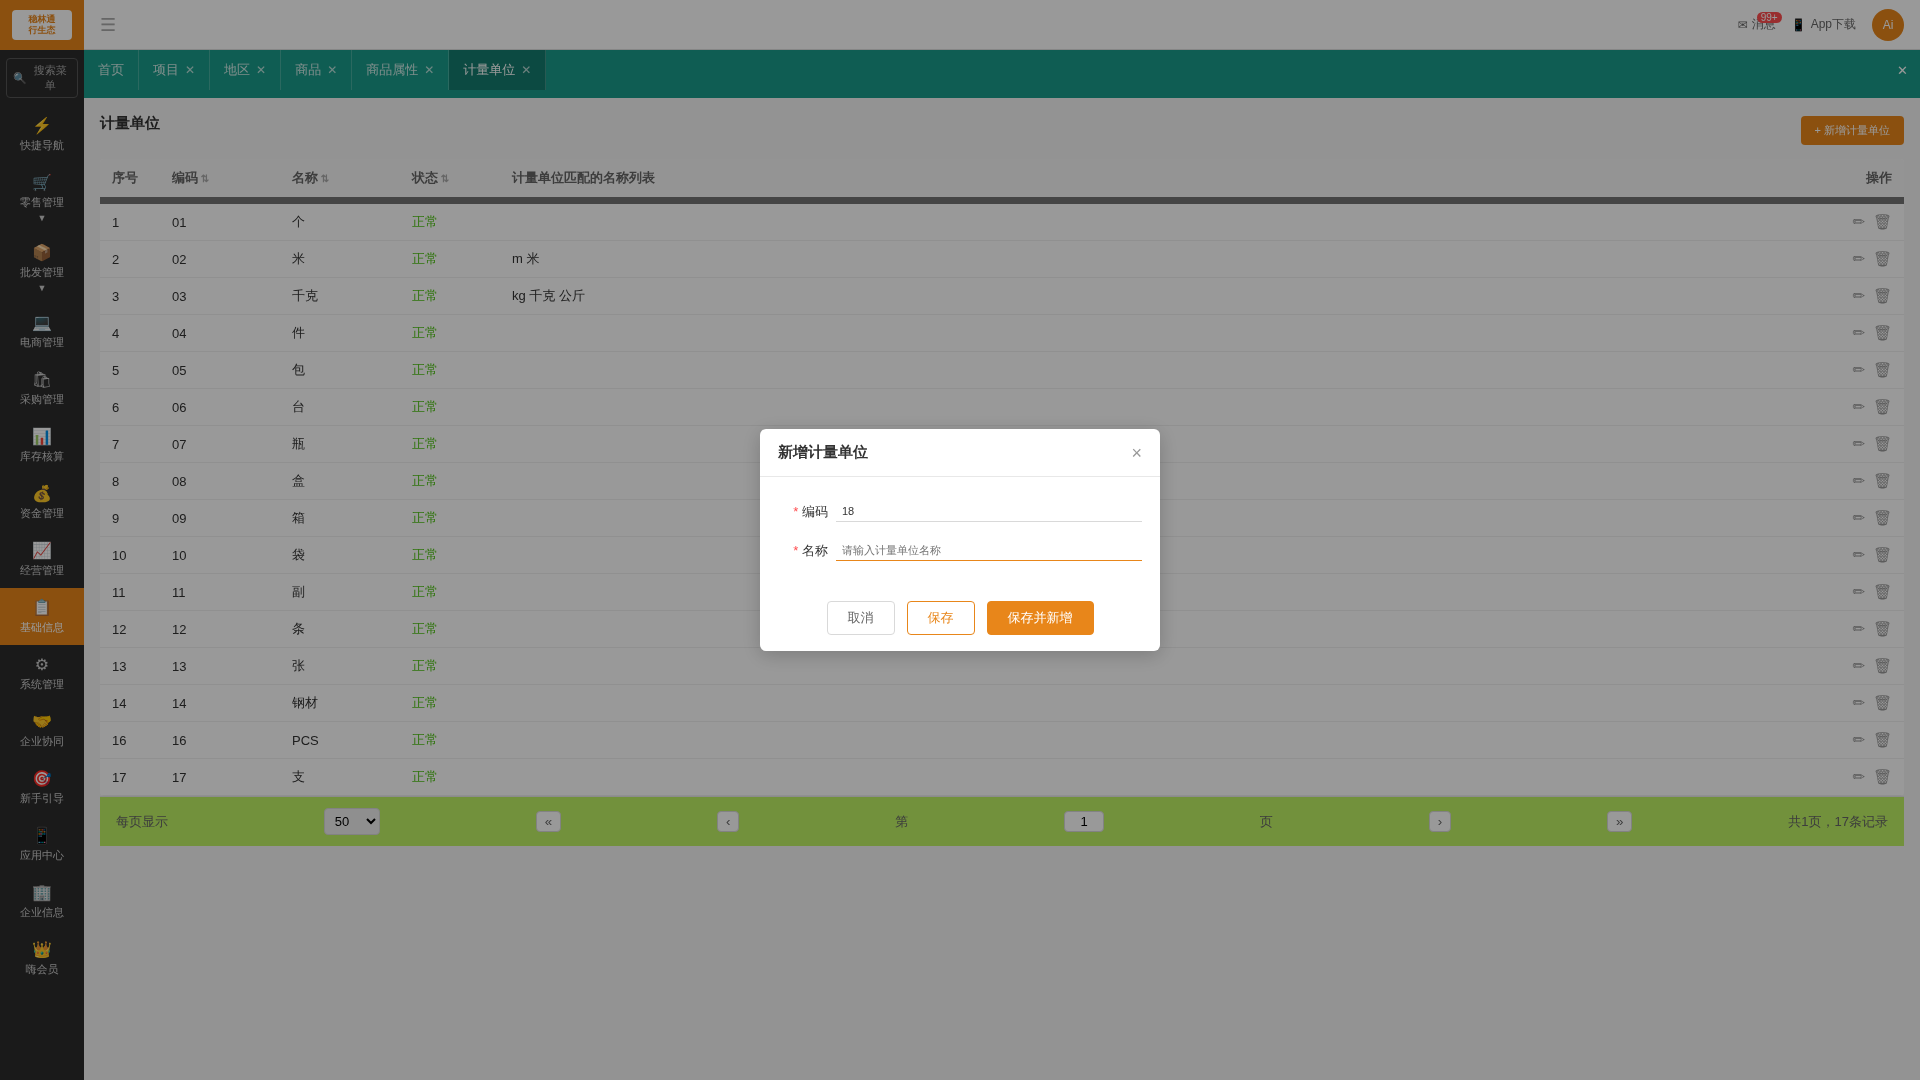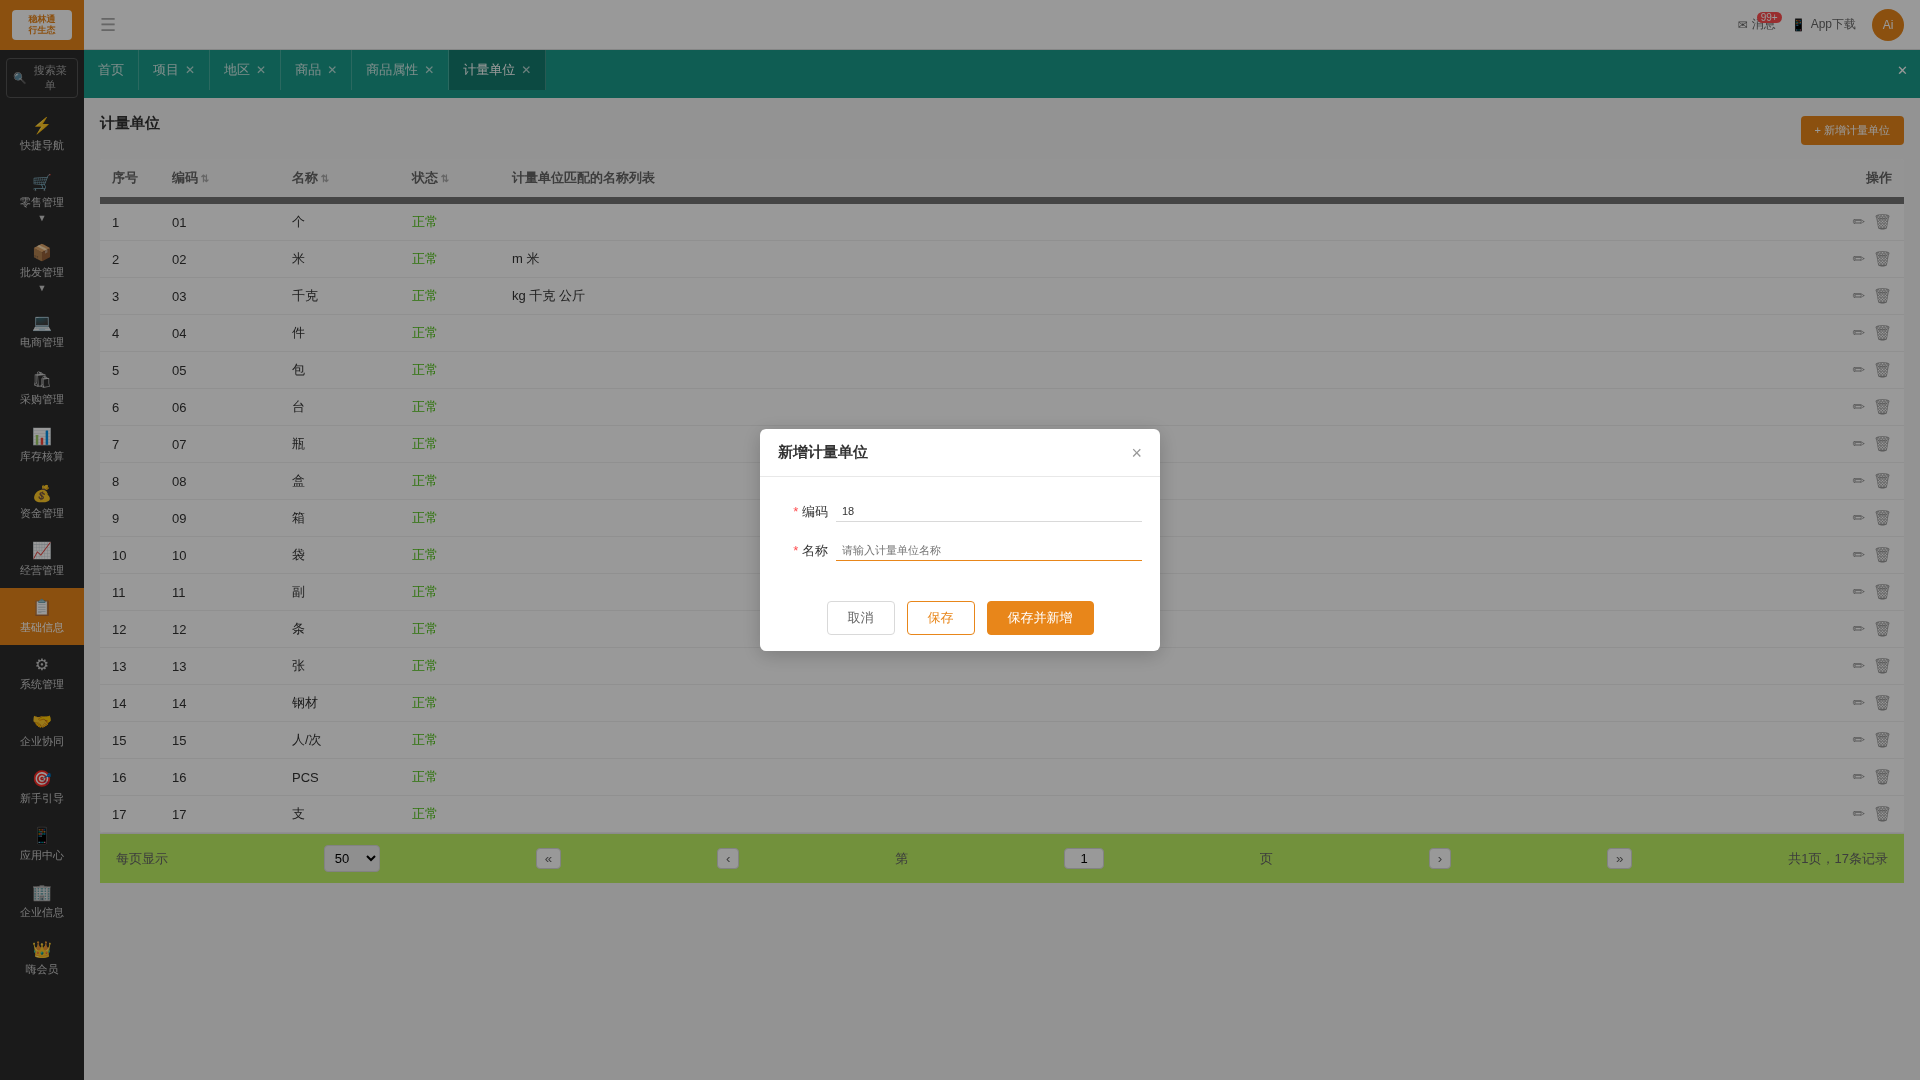--- a/index.html
+++ b/index.html
@@ -397,33 +397,20 @@
       <td class="status-normal">正常</td>
       <td></td>
       <td style="text-align:right;">
         <div class="action-btns" style="justify-content:flex-end;">
           <span class="action-btn" title="编辑">✏</span>
           <span class="action-btn" title="删除">🗑</span>
         </div>
       </td>
     </tr>
             <tr>
-      <td>15</td>
-      <td>15</td>
-      <td>人/次</td>
-      <td class="status-normal">正常</td>
-      <td></td>
-      <td style="text-align:right;">
-        <div class="action-btns" style="justify-content:flex-end;">
-          <span class="action-btn" title="编辑">✏</span>
-          <span class="action-btn" title="删除">🗑</span>
-        </div>
-      </td>
-    </tr>
-            <tr>
       <td>16</td>
       <td>16</td>
       <td>PCS</td>
       <td class="status-normal">正常</td>
       <td></td>
       <td style="text-align:right;">
         <div class="action-btns" style="justify-content:flex-end;">
           <span class="action-btn" title="编辑">✏</span>
           <span class="action-btn" title="删除">🗑</span>
         </div>

